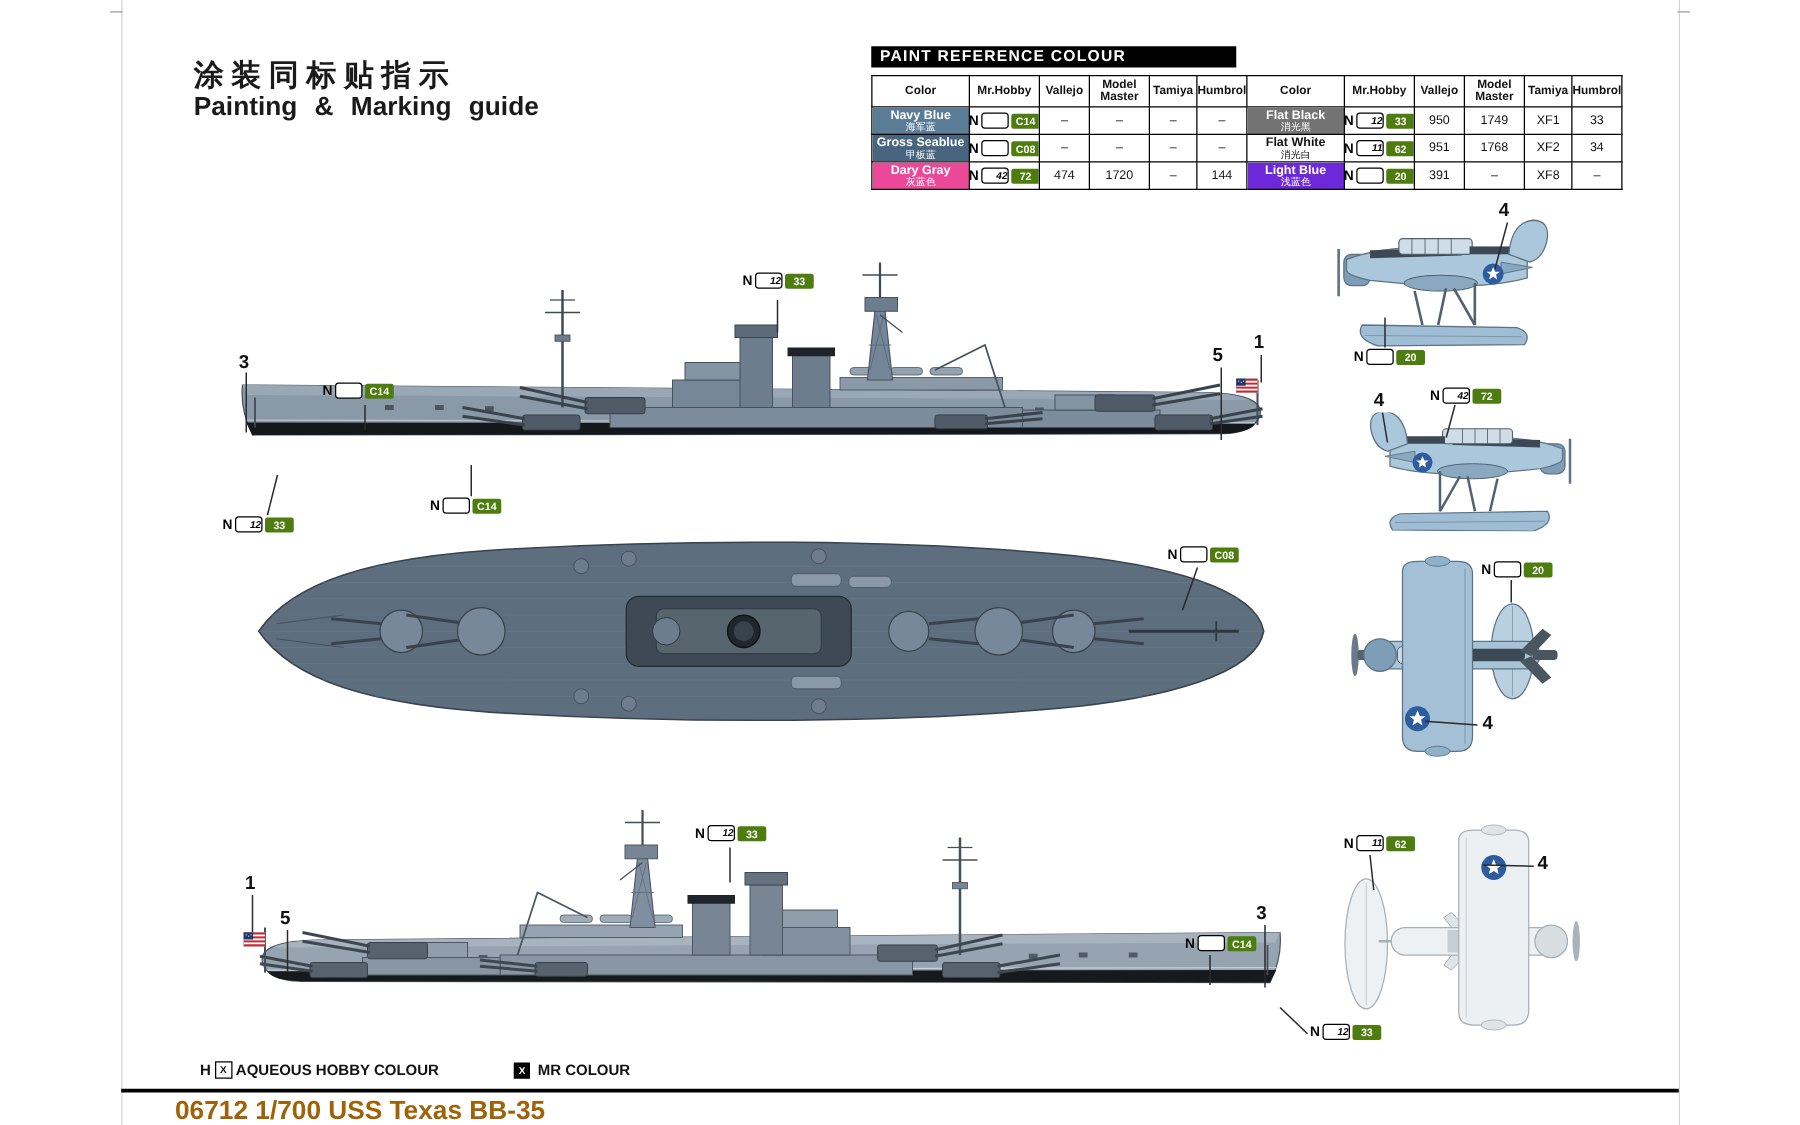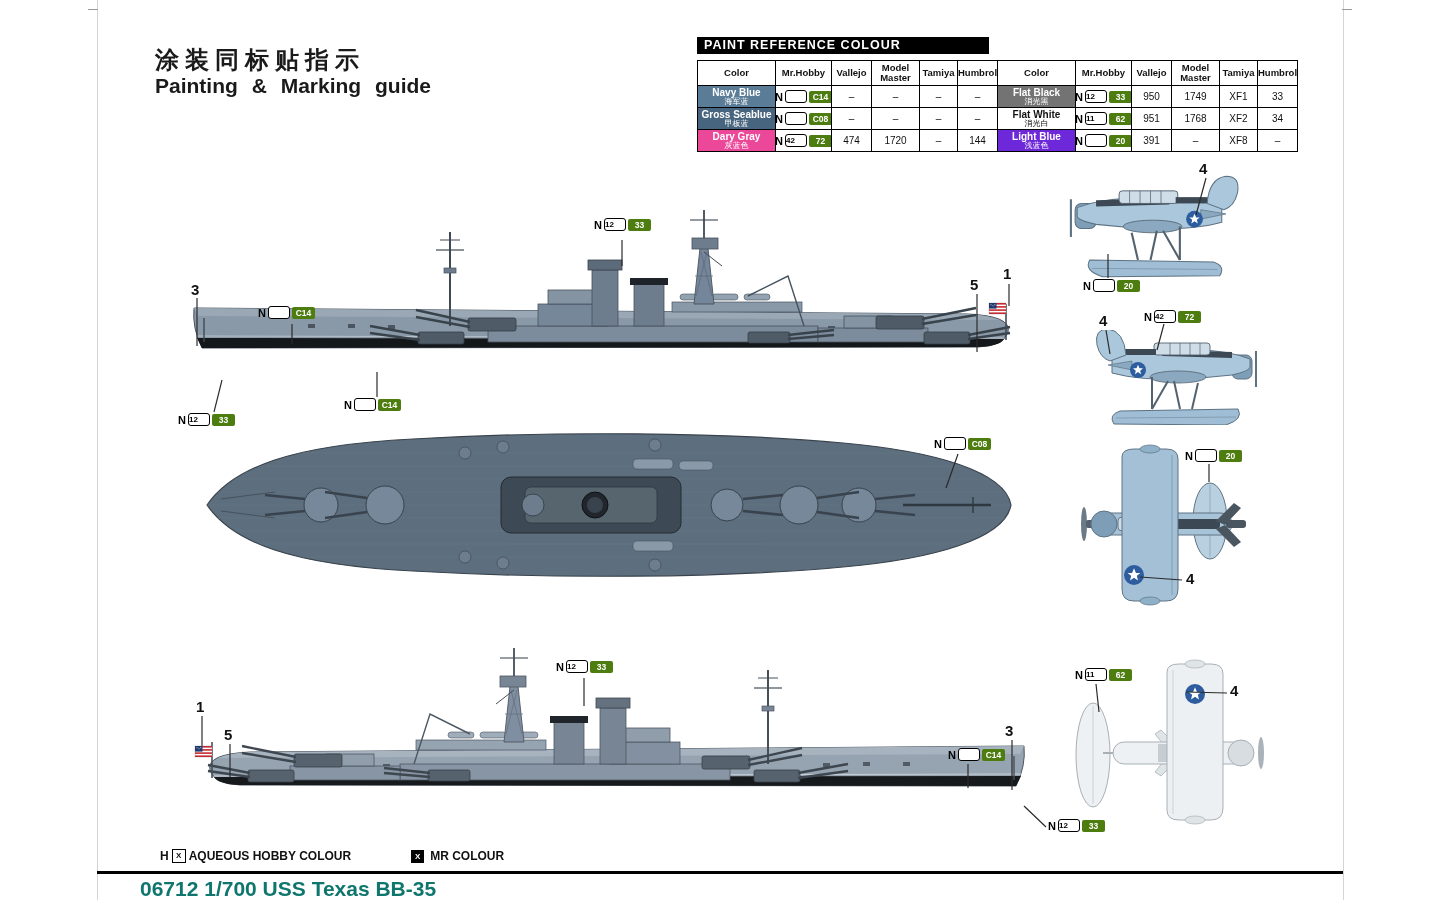--- a/index.html
+++ b/index.html
@@ -21,33 +21,33 @@
   table.pt th,table.pt td{border:1px solid #000;padding:0;text-align:center;vertical-align:middle;overflow:hidden;}
   table.pt th{font-size:9.5px;font-weight:bold;height:24px;line-height:1.05;background:#fff;}
   table.pt td{font-size:10px;height:21px;}
   td.cname{font-size:9px;font-weight:bold;line-height:1.1;}
   td.cname .zh{font-size:8px;font-weight:normal;}
   
   .chip{display:flex;align-items:center;gap:2px;font-weight:bold;font-size:11px;color:#000;}
   .chip.abs{position:absolute;}
   .chip .n{font-weight:bold;}
   .chip .wb{display:inline-block;width:20px;height:11px;border:1.5px solid #000;border-radius:3px;background:#fff;
-    font-size:8px;line-height:11px;text-align:left;font-weight:bold;}
+    font-size:8px;line-height:11px;text-align:right;font-weight:bold;font-style:italic;}
   .chip .bb{display:inline-block;min-width:19px;height:12px;background:#4d7c0f;color:#fff;border-radius:2px;
     font-size:8.5px;line-height:12px;text-align:center;padding:0 2px;font-weight:bold;}
   .chip-center{display:flex;justify-content:center;}
   .numlabel{position:absolute;font-size:15px;font-weight:bold;color:#111;}
   
   .legend{position:absolute;left:160px;top:849px;display:flex;align-items:center;font-weight:bold;font-size:12px;}
   .legend .hbox{display:inline-block;width:12px;height:12px;border:1.5px solid #000;background:#fff;
     font-size:8px;line-height:12px;text-align:center;margin:0 3px 0 3px;}
   .legend .mbox{display:inline-block;width:13px;height:13px;background:#000;color:#fff;
     font-size:8px;line-height:13px;text-align:center;margin:0 6px 0 60px;}
   .footer-rule{position:absolute;left:97px;top:871px;width:1246px;height:3px;background:#000;}
-  .footer-text{position:absolute;left:140px;top:877px;font-size:21px;font-weight:bold;color:#0f766e;}
+  .footer-text{position:absolute;left:140px;top:877px;font-size:21px;font-weight:bold;color:#a16207;}
   svg{display:block;}
 </style>
 </head>
 <body>
 
 <svg width="0" height="0" style="position:absolute" aria-hidden="true">
   <defs>
 
     <path id="star5" d="M0,-5 L1.45,-1.55 L4.76,-1.55 L2.1,0.6 L2.94,4.05 L0,2 L-2.94,4.05 L-2.1,0.6 L-4.76,-1.55 L-1.45,-1.55 Z" fill="#ffffff"></path>
 

